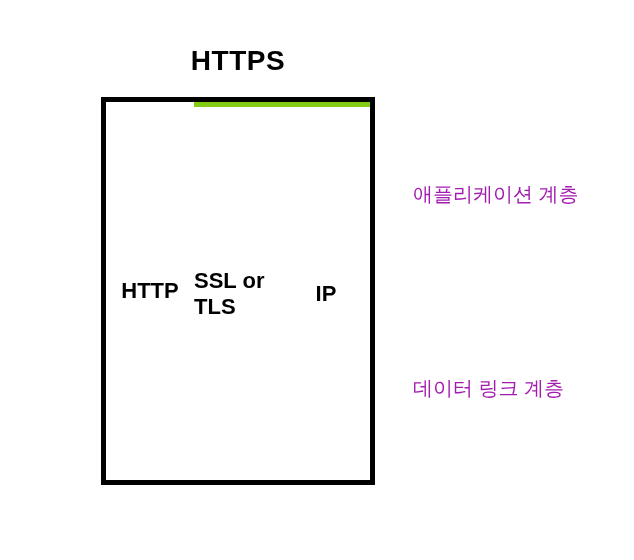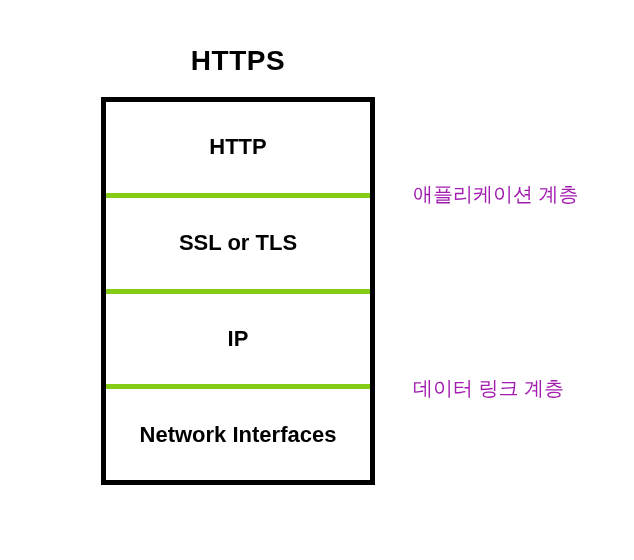--- a/index.html
+++ b/index.html
@@ -29,21 +29,21 @@
   .stack {
     position: absolute;
     left: 101px;
     top: 97px;
     width: 274px;
     height: 388px;
     box-sizing: border-box;
     border: 5px solid #000000;
     background: #5eead4;
     display: flex;
-    flex-direction: column;
+    flex-direction: row;
   }
   .stack-row {
     flex: 1 1 0;
     display: flex;
     align-items: center;
     justify-content: center;
     font-size: 22px;
     font-weight: 700;
     color: #000000;
     background: #ffffff;
@@ -79,23 +79,20 @@
   <div class="stack">
     <div class="stack-row">
       <span>HTTP</span>
     </div>
     <div class="stack-row">
       <span>SSL or TLS</span>
     </div>
     <div class="stack-row">
       <span>IP</span>
     </div>
-    <div class="stack-row">
-      <span>Network Interfaces</span>
-    </div>
   </div>
 
   <div class="side-labels">
     <div class="side-label">애플리케이션 계층</div>
     <div class="side-label">데이터 링크 계층</div>
   </div>
 
 </div>
 
 </body></html>

